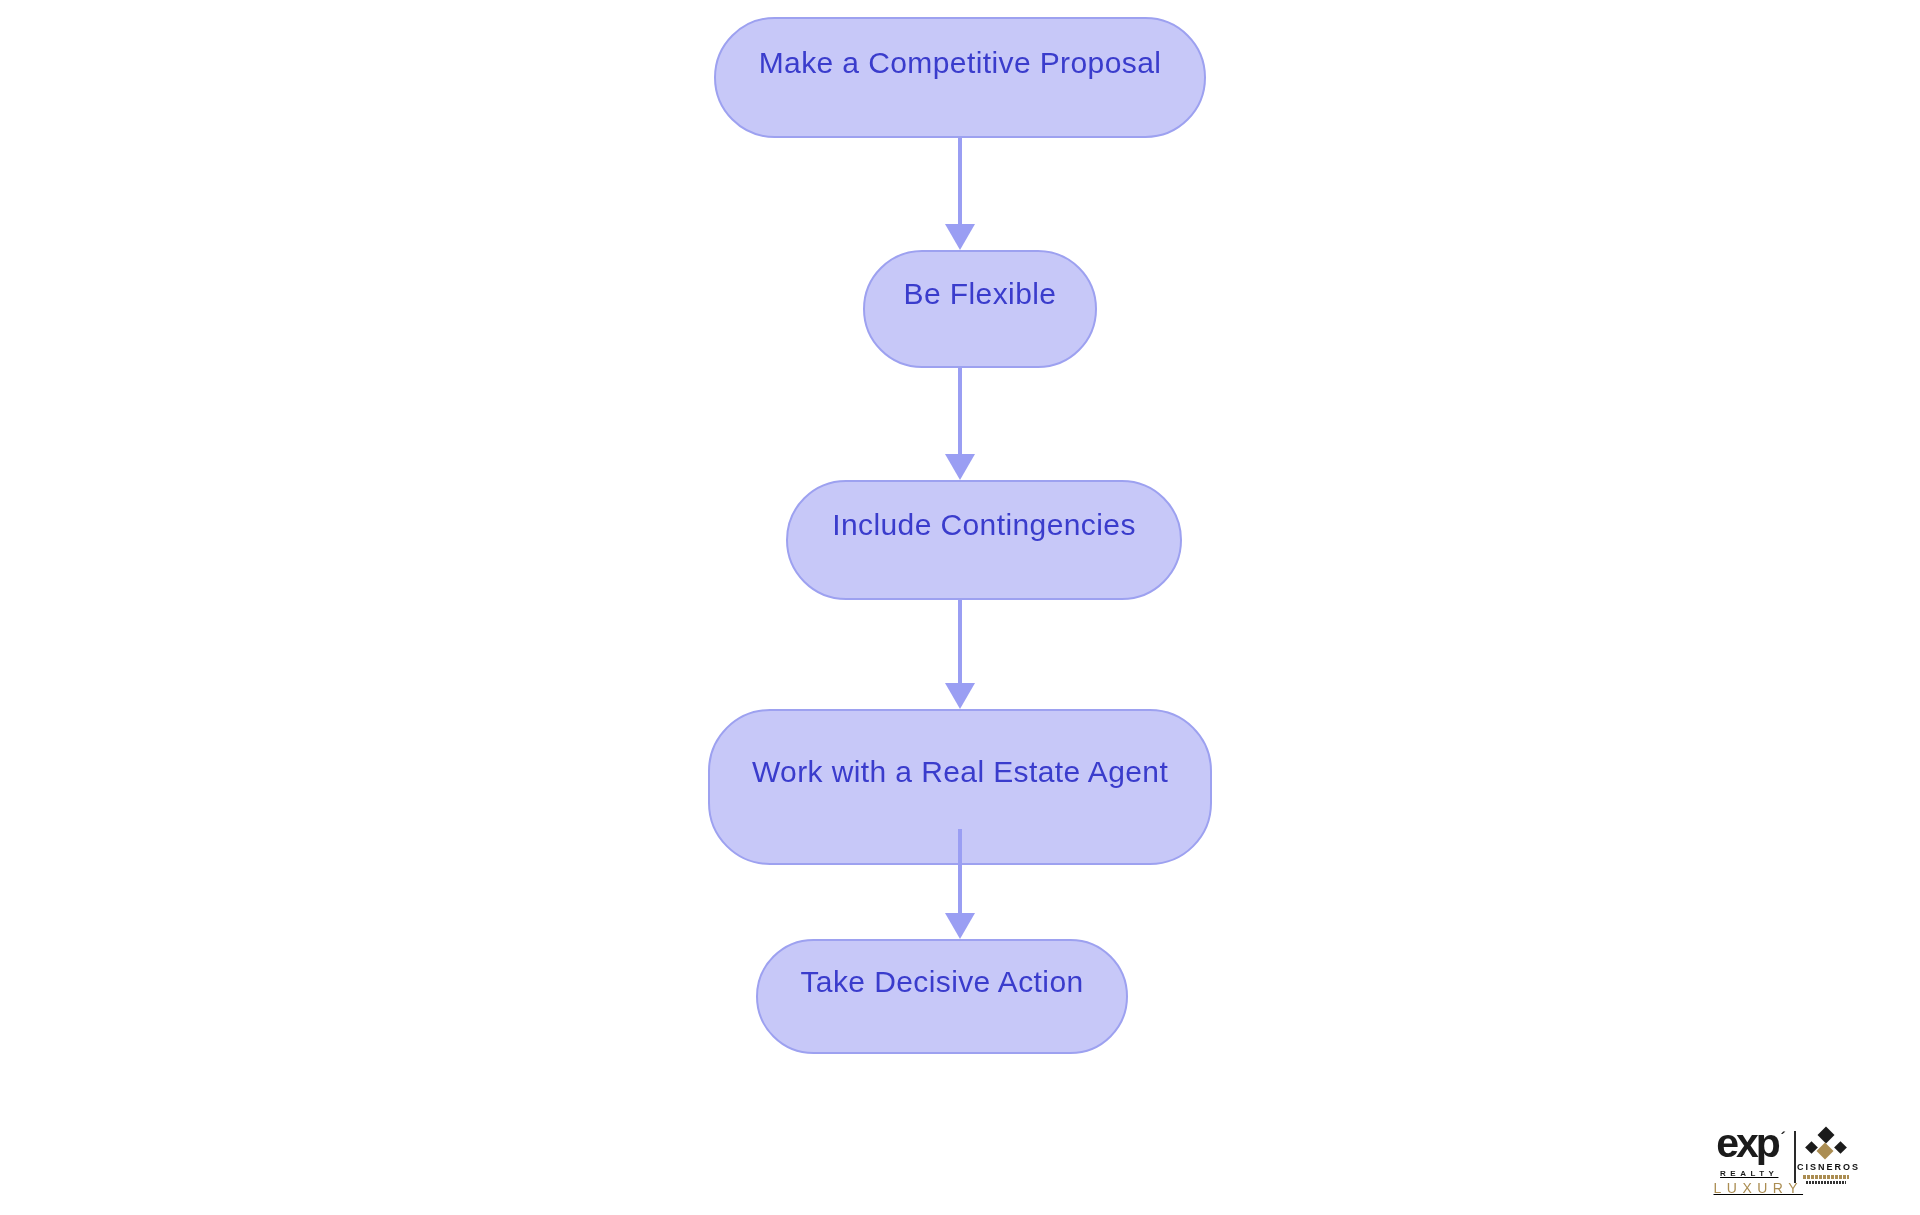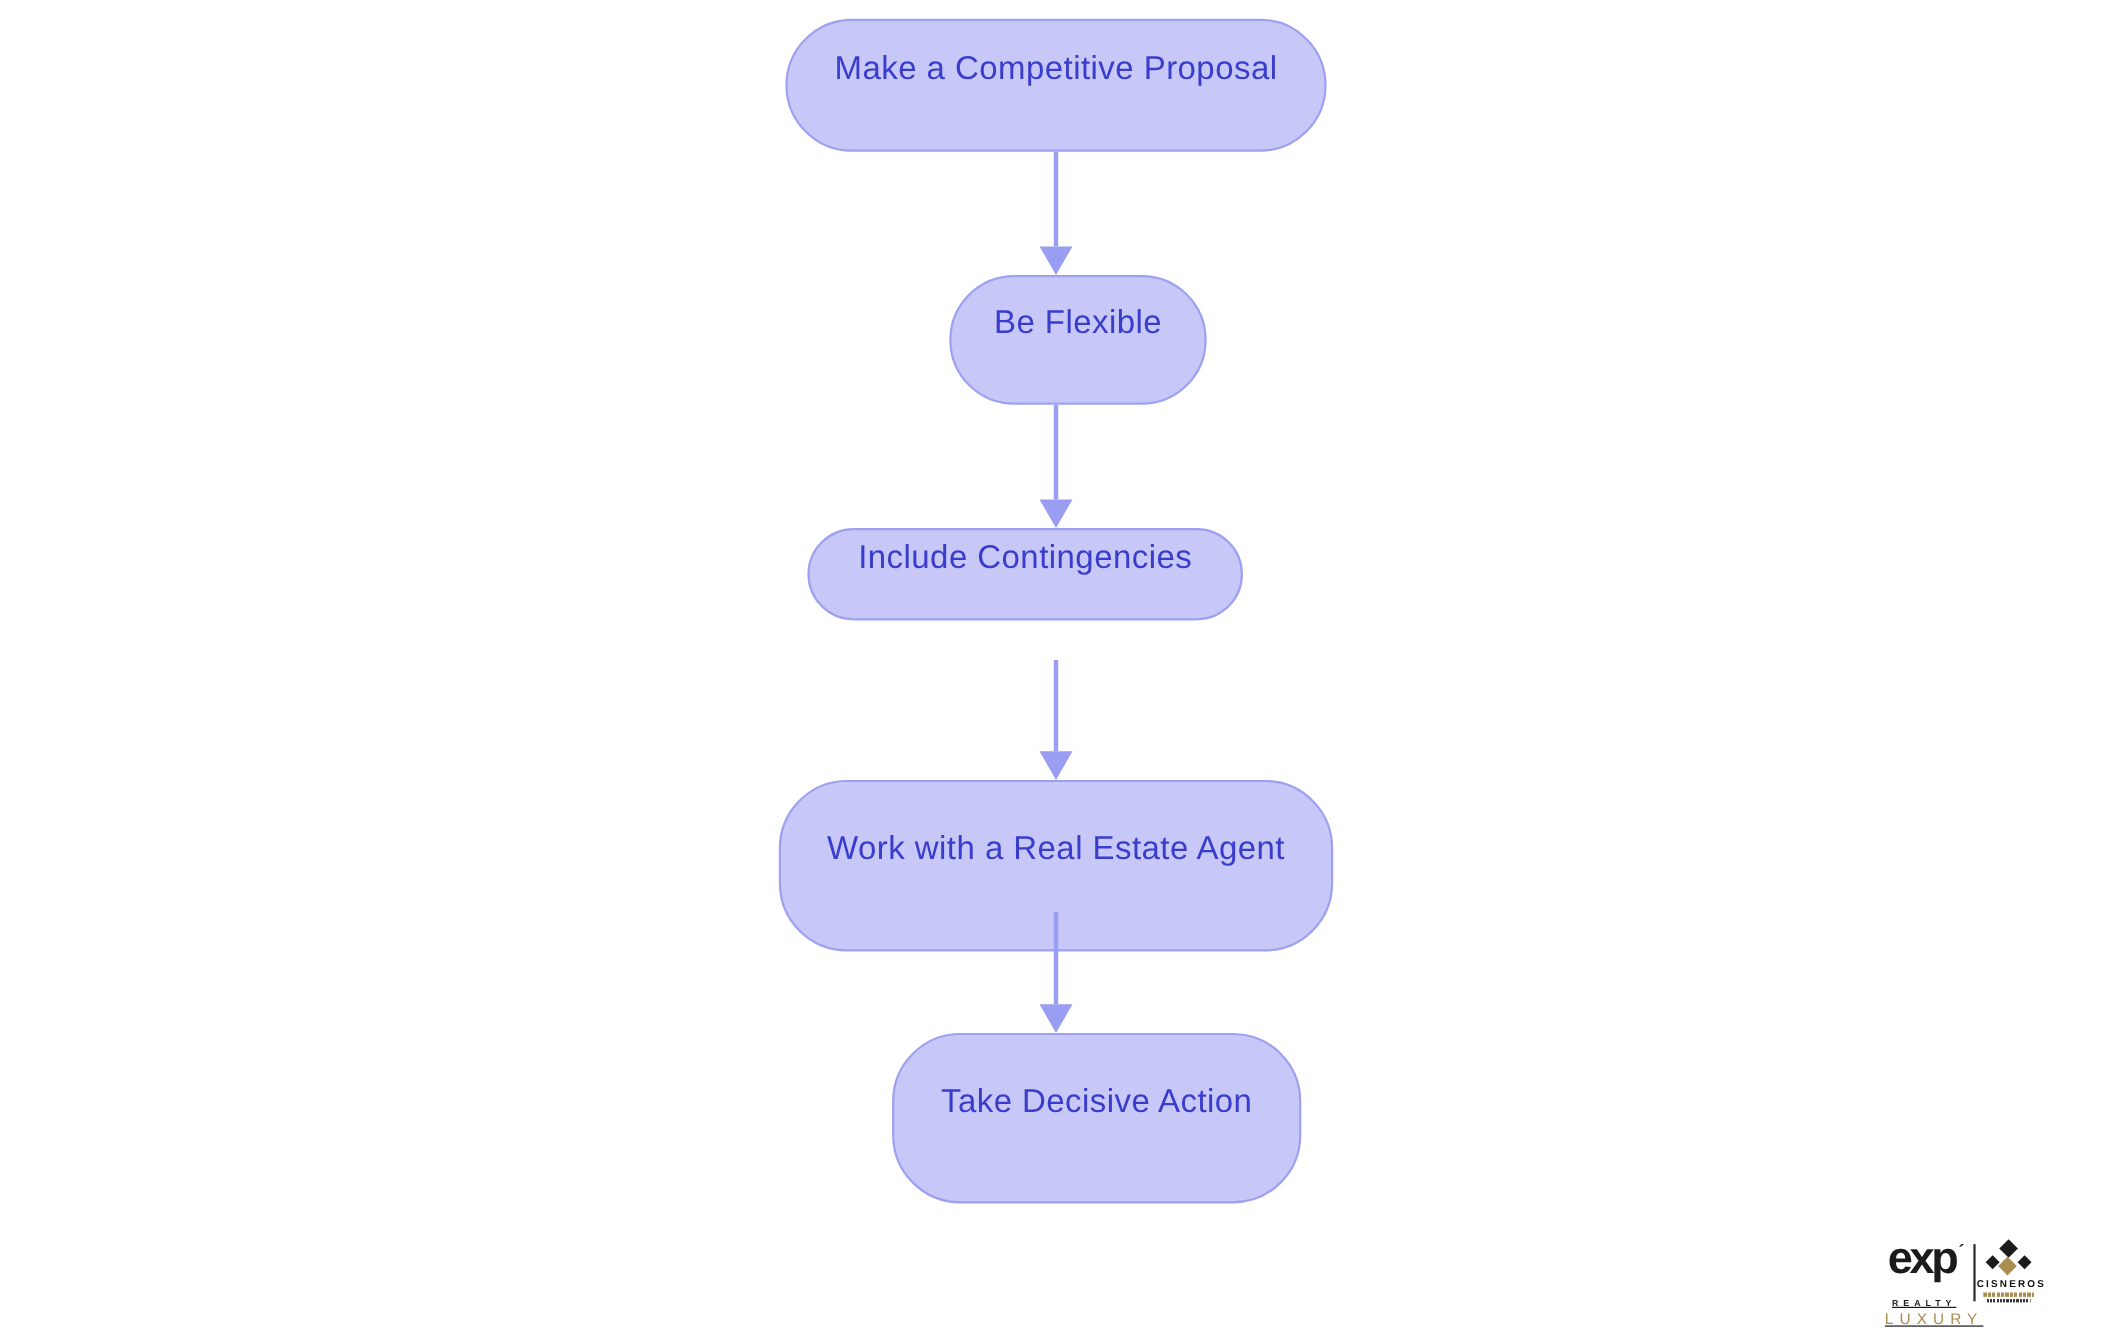--- a/index.html
+++ b/index.html
@@ -77,21 +77,21 @@
   .exp-accent{
     position:absolute;
     right:-8px;
     top:-4px;
     font-size:16px;
     font-weight:800;
     letter-spacing:0;
     color:var(--logo-black);
   }
   .exp-realty{
-    margin-top:18px;
+    margin-top:8px;
     font-size:8px;
     font-weight:700;
     letter-spacing:4.5px;
     text-indent:4.5px;
     color:var(--logo-black);
     text-align:center;
   }
   .exp-luxury{
     margin-top:2px;
     font-size:14px;
@@ -156,35 +156,35 @@
   <div class="arrow-stem" style="top:138px;height:86px"></div>
   <div class="arrow-head" style="top:224px"></div>
 
   <div class="node" style="left:863px;top:250px;width:234px;height:118px">
     <span class="node-label">Be Flexible</span>
   </div>
 
   <div class="arrow-stem" style="top:368px;height:86px"></div>
   <div class="arrow-head" style="top:454px"></div>
 
-  <div class="node" style="left:734px;top:480px;width:396px;height:84px">
+  <div class="node" style="left:786px;top:480px;width:396px;height:120px">
     <span class="node-label">Include Contingencies</span>
   </div>
 
   <div class="arrow-stem" style="top:600px;height:83px"></div>
   <div class="arrow-head" style="top:683px"></div>
 
   <div class="node" style="left:708px;top:709px;width:504px;height:156px">
     <span class="node-label">Work with a Real Estate Agent</span>
   </div>
 
   <div class="arrow-stem" style="top:829px;height:84px"></div>
   <div class="arrow-head" style="top:913px"></div>
 
-  <div class="node" style="left:811px;top:939px;width:372px;height:155px">
+  <div class="node" style="left:756px;top:939px;width:372px;height:115px">
     <span class="node-label">Take Decisive Action</span>
   </div>
 
   <div class="brand">
     <div class="exp-block">
       <span class="exp-wordmark"><span>exp</span><span class="exp-accent">´</span></span>
       <div class="exp-realty">REALTY</div>
       <div class="exp-luxury">LUXURY</div>
     </div>
 

